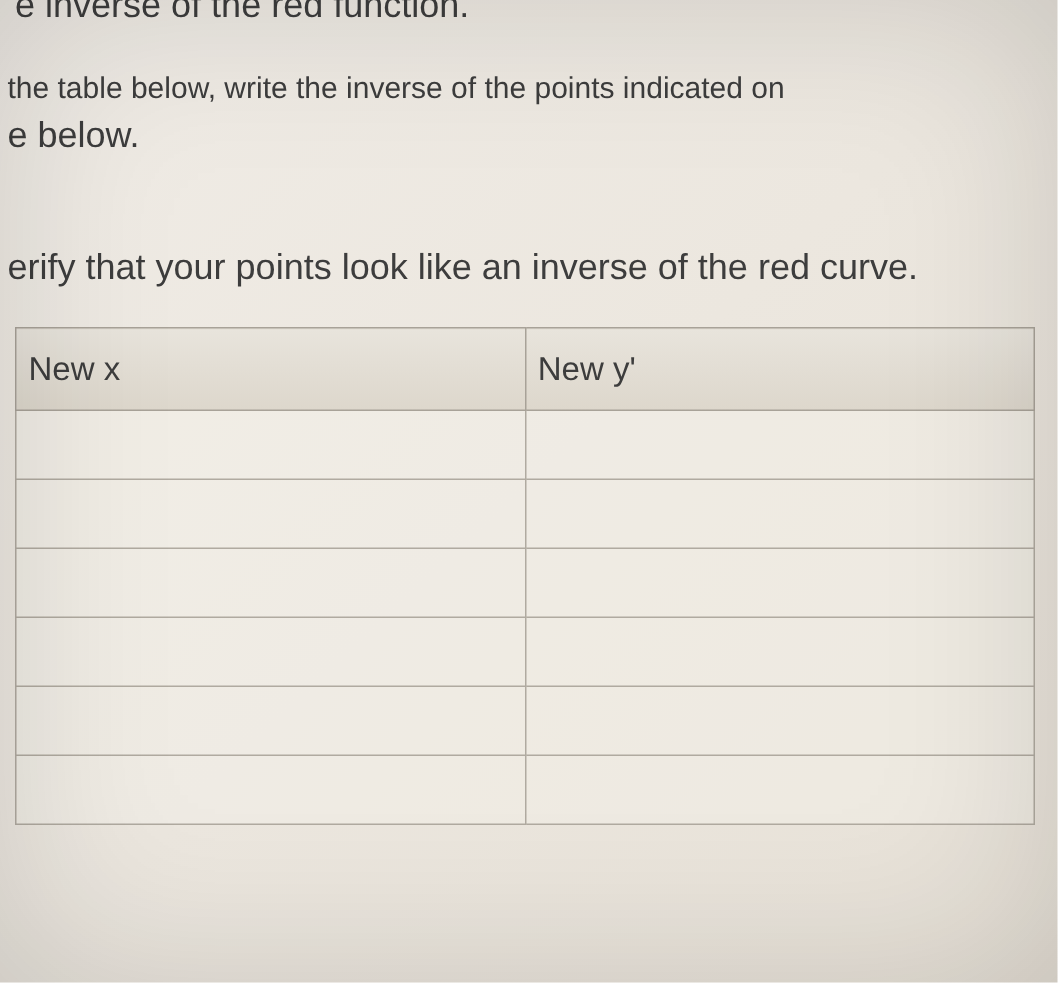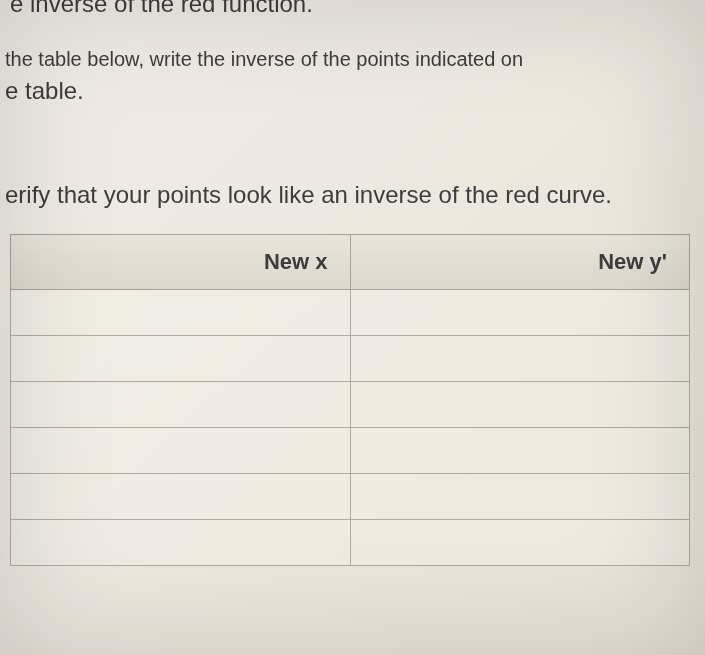--- a/index.html
+++ b/index.html
@@ -38,42 +38,42 @@
     }
     .text-line-2 {
       font-size: 24px;
       color: #3d3d3d;
       margin-top: 6px;
       margin-left: -15px;
     }
     .text-line-3 {
       font-size: 24px;
       color: #3d3d3d;
-      margin-top: 76px;
+      margin-top: 60px;
       margin-left: -15px;
       white-space: nowrap;
     }
     .table-container {
       margin-top: 25px;
       margin-left: -10px;
       width: 680px;
     }
     table {
       width: 100%;
       border-collapse: collapse;
       border: 1px solid #b0aaa0;
     }
     th {
       background: linear-gradient(to bottom, #e8e4dc, #ddd7cc);
       border: 1px solid #a8a298;
-      padding: 14px 22px;
+      padding: 14px 8px;
       font-size: 22px;
-      font-weight: 700;
+      font-weight: 400;
       color: #3d3d3d;
-      text-align: right;
+      text-align: left;
       width: 50%;
     }
     td {
       border: 1px solid #b0aaa0;
       height: 46px;
       background: rgba(245, 242, 236, 0.4);
     }
     .vignette {
       position: absolute;
       top: 0;
@@ -83,21 +83,21 @@
       pointer-events: none;
       box-shadow: inset 0 0 120px rgba(0,0,0,0.15);
     }
   </style>
 </head>
 <body>
 
 <div class="content">
   <div class="text-partial-top">e inverse of the red function.</div>
   <div class="text-line-1">the table below, write the inverse of the points indicated on</div>
-  <div class="text-line-2">e table.</div>
+  <div class="text-line-2">e below.</div>
   <div class="text-line-3">erify that your points look like an inverse of the red curve.</div>
 
   <div class="table-container">
     <table>
       <thead>
         <tr>
           <th>New x</th>
           <th>New y'</th>
         </tr>
       </thead>

